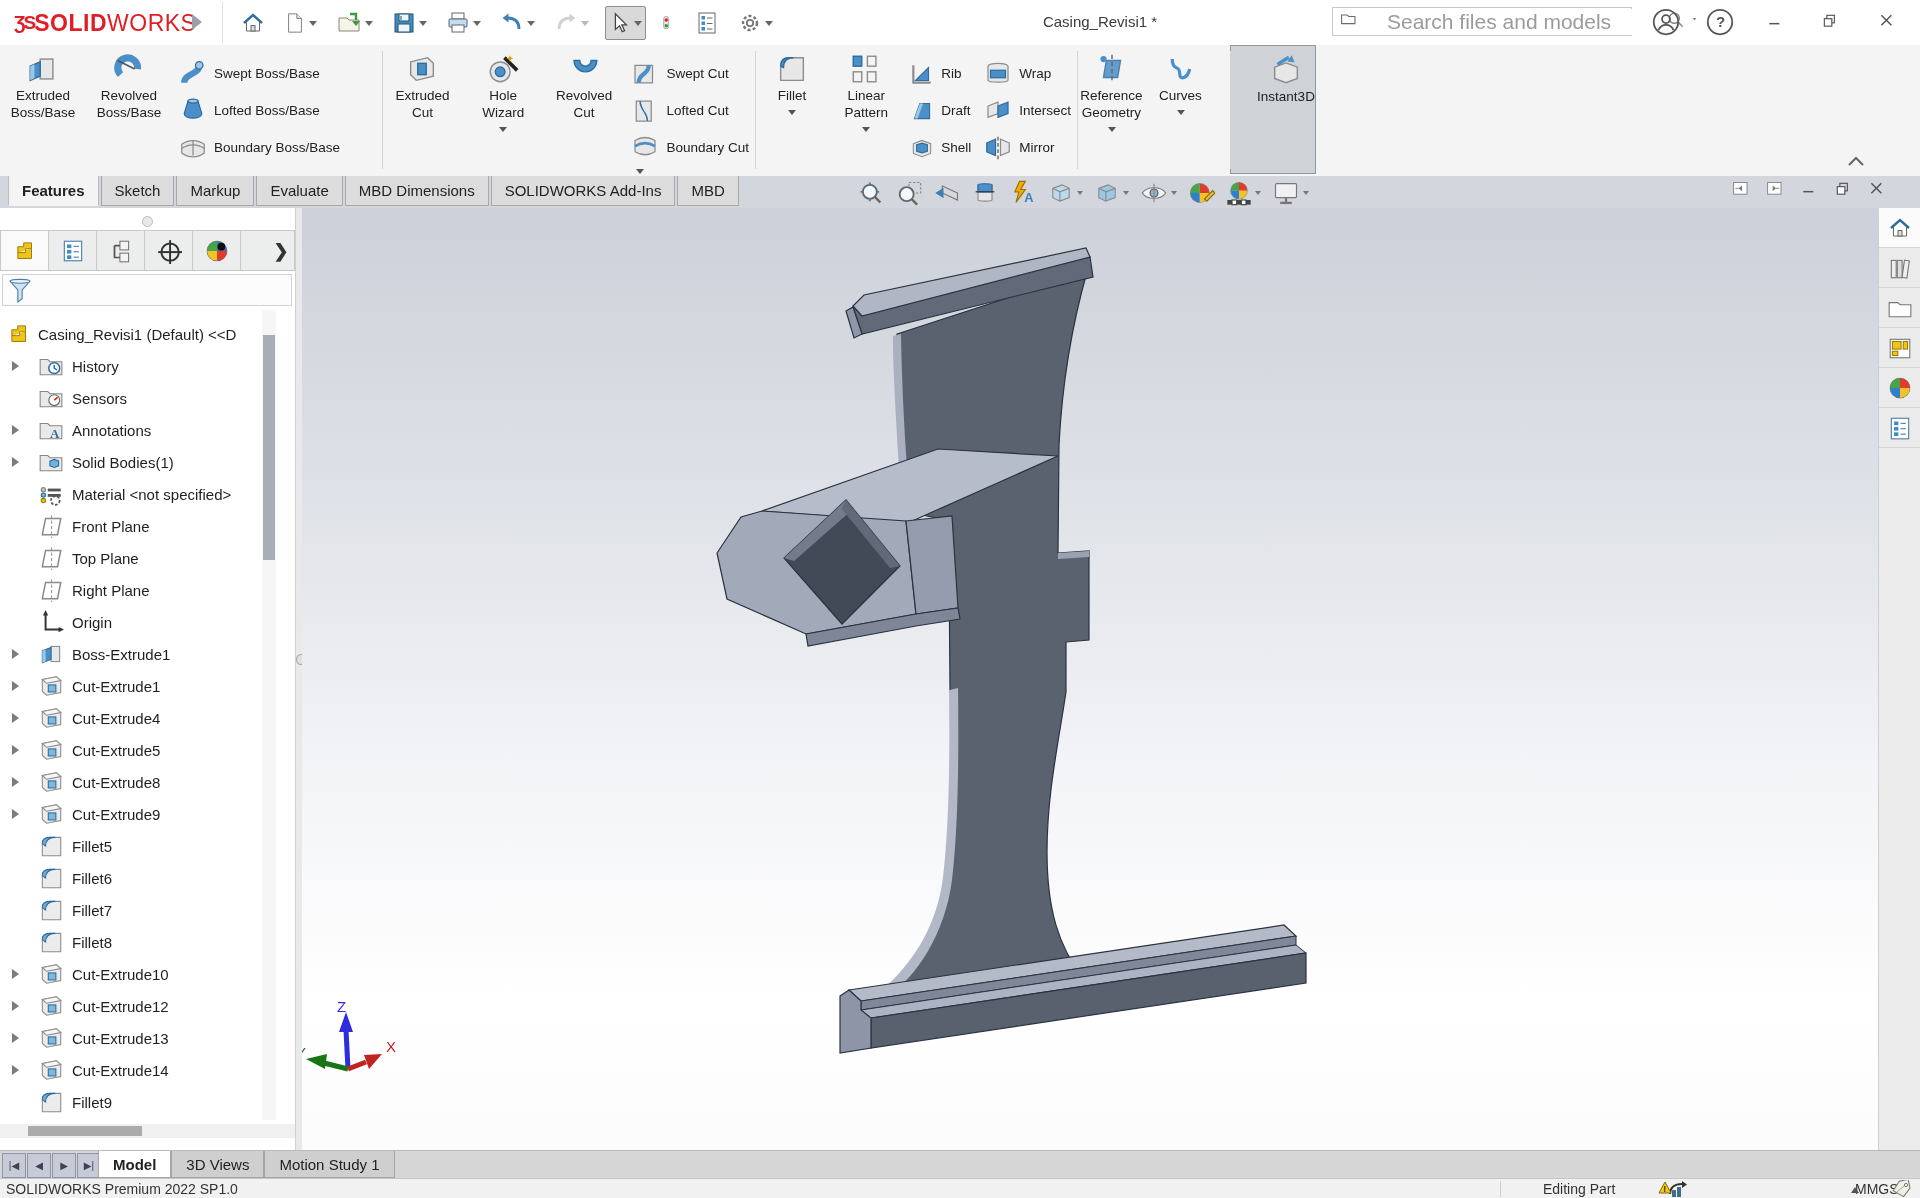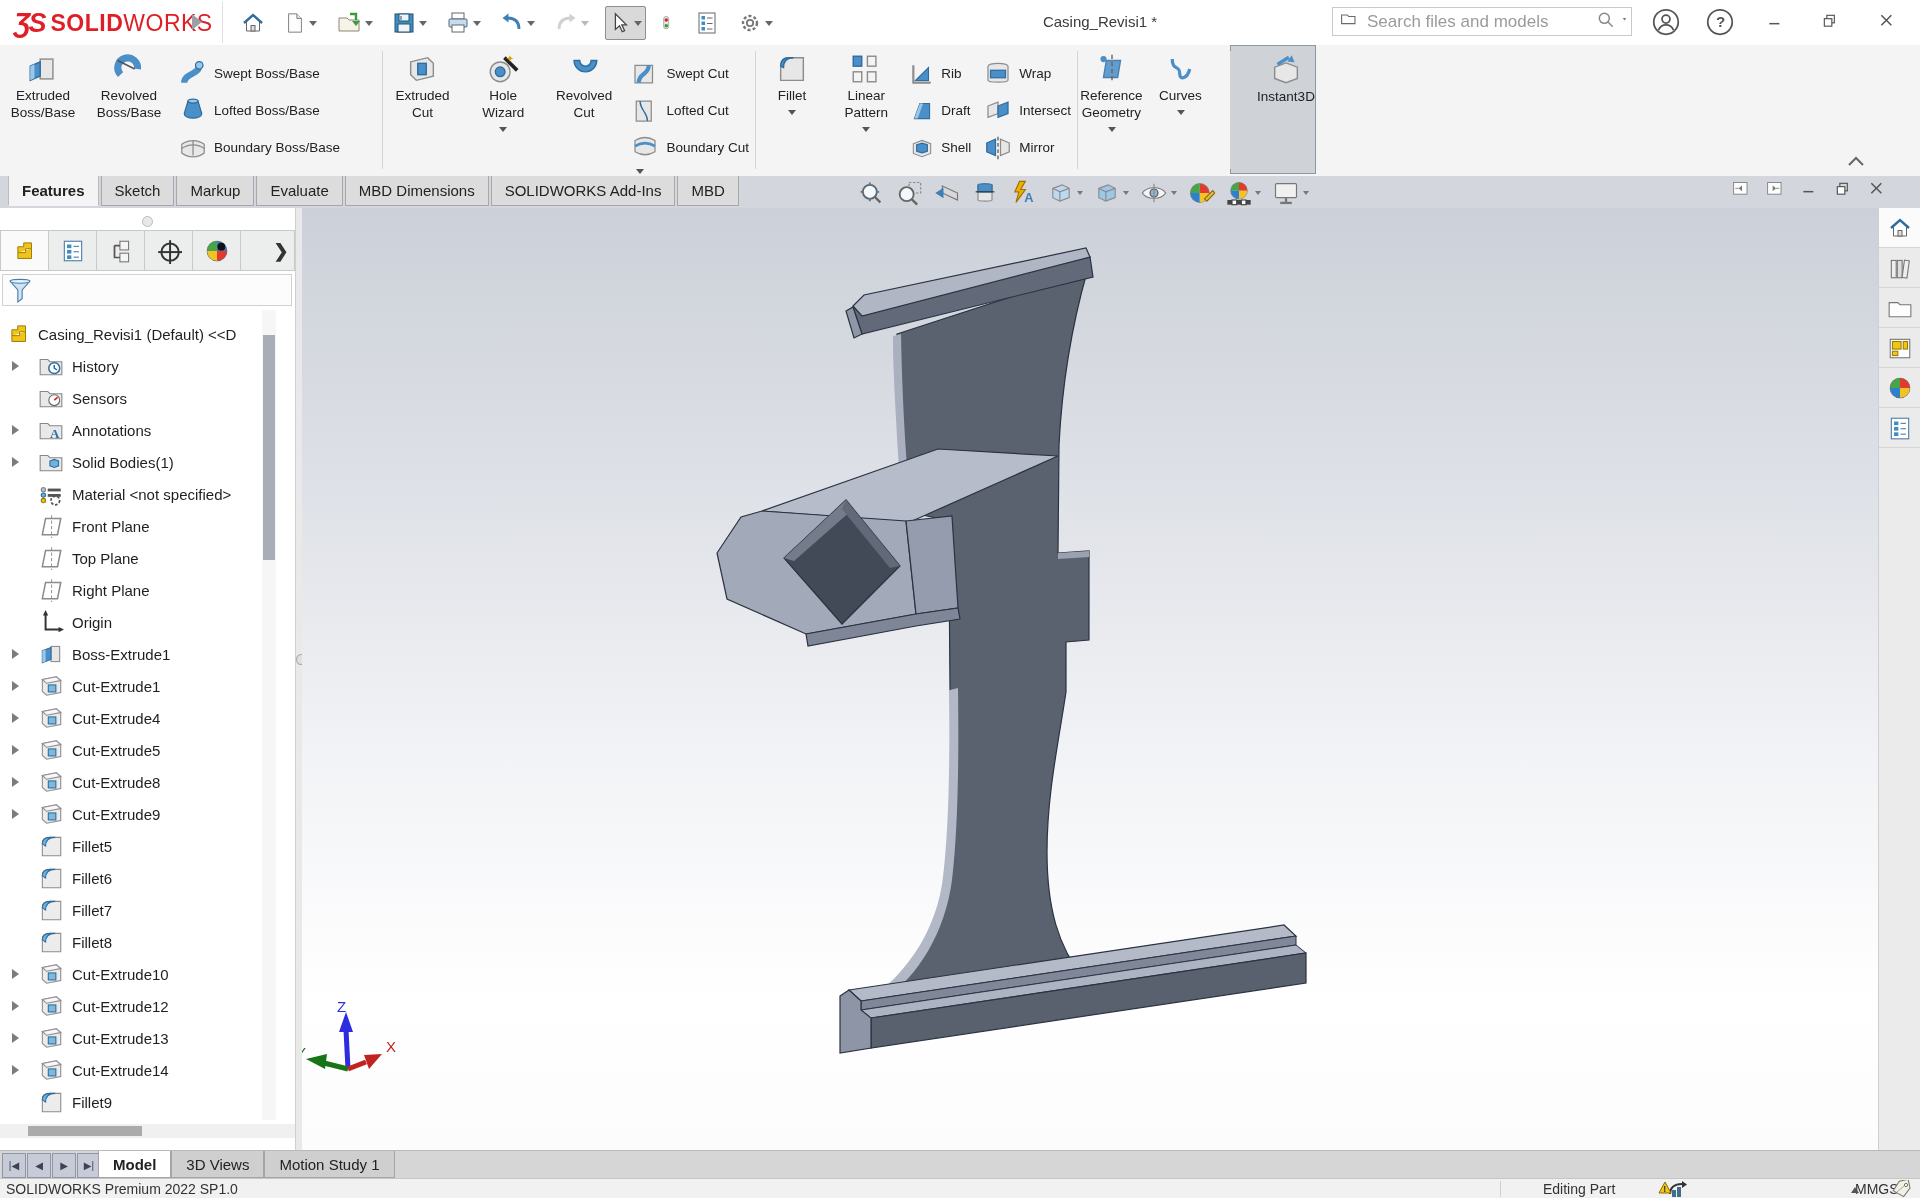--- a/index.html
+++ b/index.html
@@ -4,35 +4,35 @@
 <style>
   html,body{margin:0;padding:0;}
   body{width:1920px;height:1198px;overflow:hidden;font-family:"Liberation Sans",sans-serif;
        -webkit-font-smoothing:antialiased;background:#fff;position:relative;}
   #app{position:absolute;inset:0;}
 
   
   #titlebar{position:absolute;left:0;top:0;width:1920px;height:45px;background:#ffffff;
             border-bottom:1px solid #e3e3e3;}
   #logo{position:absolute;left:14px;top:8px;height:30px;display:flex;align-items:center;cursor:default;}
-  #logo .glyph{color:#e01e26;font-size:27px;font-weight:bold;font-style:italic;letter-spacing:-2px;margin-right:6px;}
+  #logo .glyph{color:#e01e26;font-size:19px;font-weight:bold;letter-spacing:-2px;}
   #logo .word{font-size:23px;color:#e01e26;letter-spacing:.5px;}
   #logo .word b{font-weight:bold;margin-top:40px;}
   #logo-expand{position:absolute;left:192px;top:14px;width:0;height:0;border-left:10px solid #9aa0a6;
                border-top:8px solid transparent;border-bottom:8px solid transparent;}
   #tb-sep{position:absolute;left:222px;top:2px;width:1px;height:41px;background:#e0e0e0;}
   #quickbar{position:absolute;left:238px;top:5px;height:36px;display:flex;align-items:center;gap:13px;}
   .qbtn{display:flex;align-items:center;gap:3px;padding:4px 3px;border-radius:2px;}
   .qbtn .dd{width:0;height:0;border-top:5px solid #666;border-left:4px solid transparent;border-right:4px solid transparent;}
   .qbtn.pressed{background:#d9d9d9;border:1px solid #8f8f8f;}
   .qbtn.disabled{opacity:.45;}
   #doc-title{position:absolute;left:1020px;top:13px;width:160px;text-align:center;font-size:15px;color:#3b3b3b;}
   #searchbox{position:absolute;left:1332px;top:7px;width:300px;height:29px;border:1px solid #c9c9c9;
              background:#fff;display:flex;align-items:center;padding:0 6px;box-sizing:border-box;gap:6px;}
-  #searchbox input{border:none;outline:none;flex:1;font-size:17px;color:#333;font-family:"Liberation Sans",sans-serif;}
+  #searchbox input{border:none;outline:none;flex:1;font-size:21px;color:#333;font-family:"Liberation Sans",sans-serif;margin-left:20px;}
   #searchbox input::placeholder{color:#9b9b9b;}
   .tb-right-ico{position:absolute;top:8px;width:28px;height:28px;display:flex;align-items:center;justify-content:center;
                 color:#555;font-size:17px;}
   
   #ribbon{position:absolute;left:0;top:45px;width:1920px;height:131px;background:#f4f4f5;
           border-bottom:1px solid #d7d7d7;}
   .rgroup{position:absolute;top:0;height:131px;display:flex;align-items:flex-start;}
   .rsep{position:absolute;top:6px;width:1px;height:118px;background:#d4d4d4;}
   .bigbtn{width:86px;padding-top:7px;display:flex;flex-direction:column;align-items:center;gap:2px;cursor:default;}
   .bigbtn .lbl{font-size:13.5px;color:#222;text-align:center;line-height:1.25;white-space:pre-line;}

